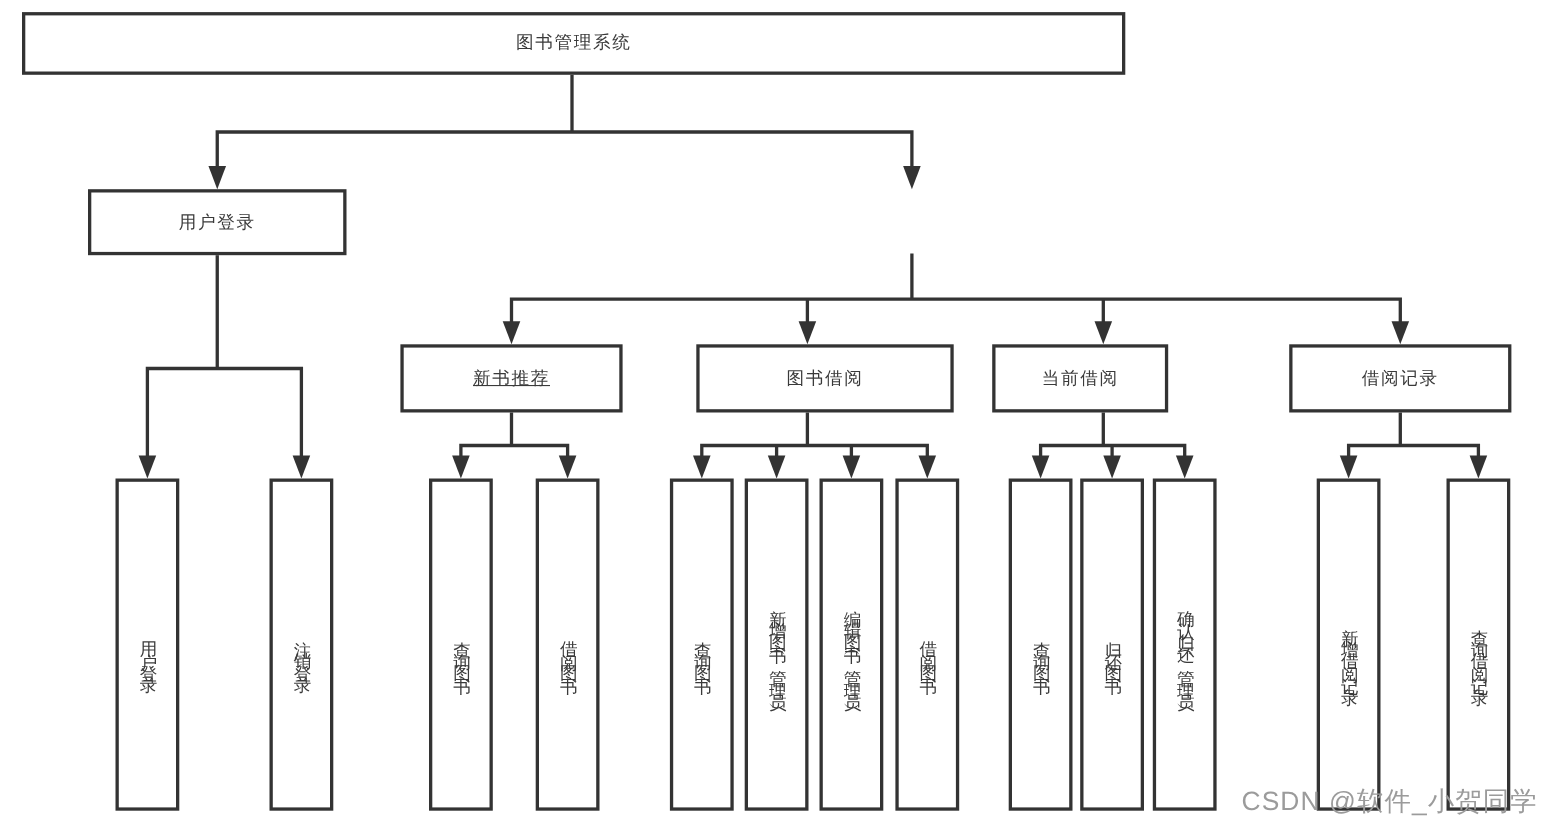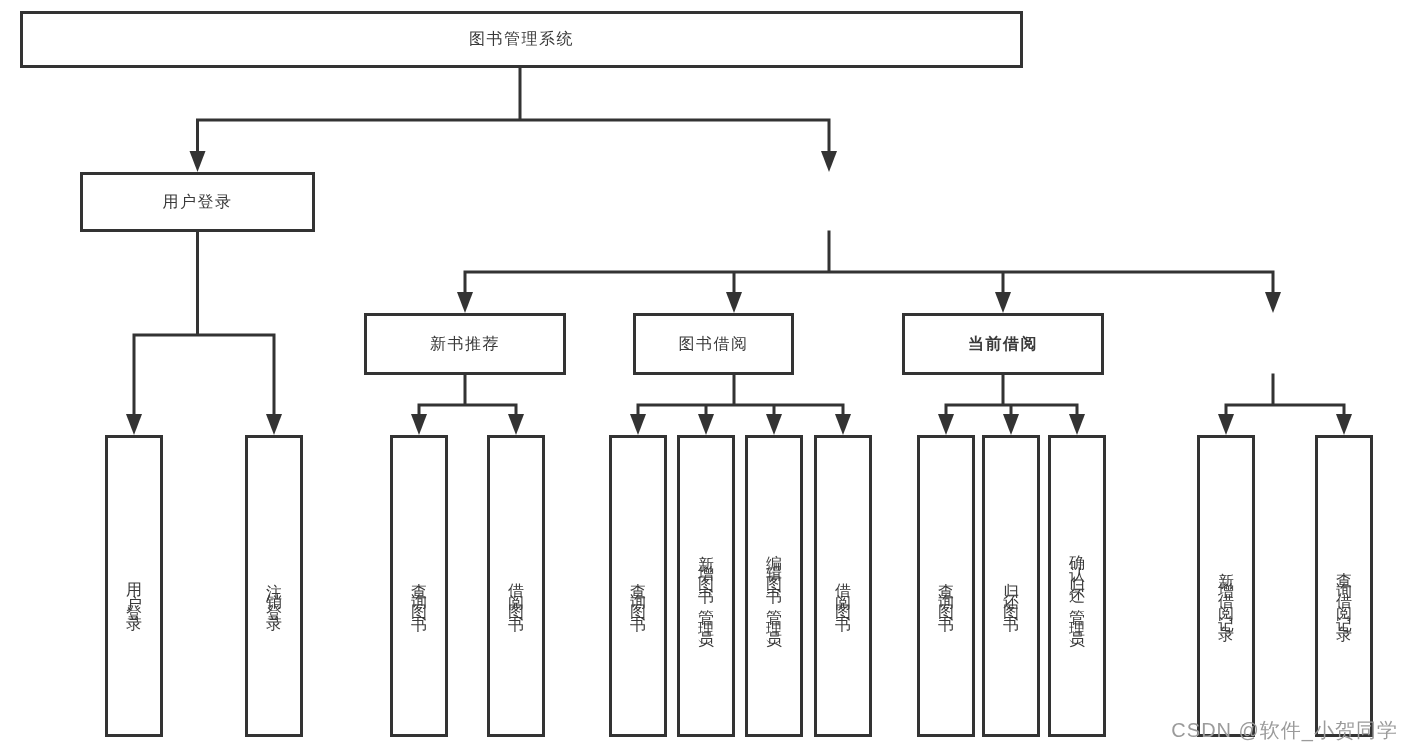--- a/index.html
+++ b/index.html
@@ -42,21 +42,21 @@
     writing-mode: vertical-rl;
     text-orientation: mixed;
     letter-spacing: 11px;
     line-height: 1;
     padding-top: 11px; 
   }
   .watermark {
     position: absolute;
     right: 7px;
     bottom: 3px;
-    font-size: 20px;
+    font-size: 24px;
     color: var(--watermark, #9b9b9b);
     letter-spacing: 1px;
     z-index: 2;
     white-space: nowrap;
   }
 </style>
 </head>
 <body>
 
 <div class="canvas">
@@ -94,23 +94,24 @@
       <polygon points="1003,414 1019,414 1011,435"></polygon>
       <polygon points="1069,414 1085,414 1077,435"></polygon>
       <polygon points="1218,414 1234,414 1226,435"></polygon>
       <polygon points="1336,414 1352,414 1344,435"></polygon>
     </svg>
 
   <div class="node h" style="left:20px; top:11px; width:1003px; height:57px;">图书管理系统</div>
 
   <div class="node h" style="left:80px; top:172px; width:235px; height:60px;">用户登录</div>
 
-  <div class="node h" style="left:364px; top:313px; width:202px; height:62px;">新书推荐</div>
-  <div class="node h" style="left:633px; top:313px; width:161px; height:62px;">图书借阅</div>
-  <div class="node h" style="left:902px; top:313px; width:202px; height:62px;font-weight:bold;">当前借阅</div>
+  <div class="node h" style="left:364px; top:313px; width:202px; height:62px;text-decoration:underline;">新书推荐</div>
+  <div class="node h" style="left:633px; top:313px; width:234px; height:62px;">图书借阅</div>
+  <div class="node h" style="left:902px; top:313px; width:160px; height:62px;">当前借阅</div>
+  <div class="node h" style="left:1172px; top:313px; width:202px; height:62px;">借阅记录</div>
 
   <div class="node v" style="left:105px; top:435px; width:58px; height:302px;">用户登录</div>
   <div class="node v" style="left:245px; top:435px; width:58px; height:302px;">注销登录</div>
 
   <div class="node v" style="left:390px; top:435px; width:58px; height:302px;">查询图书</div>
   <div class="node v" style="left:487px; top:435px; width:58px; height:302px;">借阅图书</div>
 
   <div class="node v" style="left:609px; top:435px; width:58px; height:302px;">查询图书</div>
   <div class="node v" style="left:677px; top:435px; width:58px; height:302px;">新增图书（管理员）</div>
   <div class="node v" style="left:745px; top:435px; width:58px; height:302px;">编辑图书（管理员）</div>

